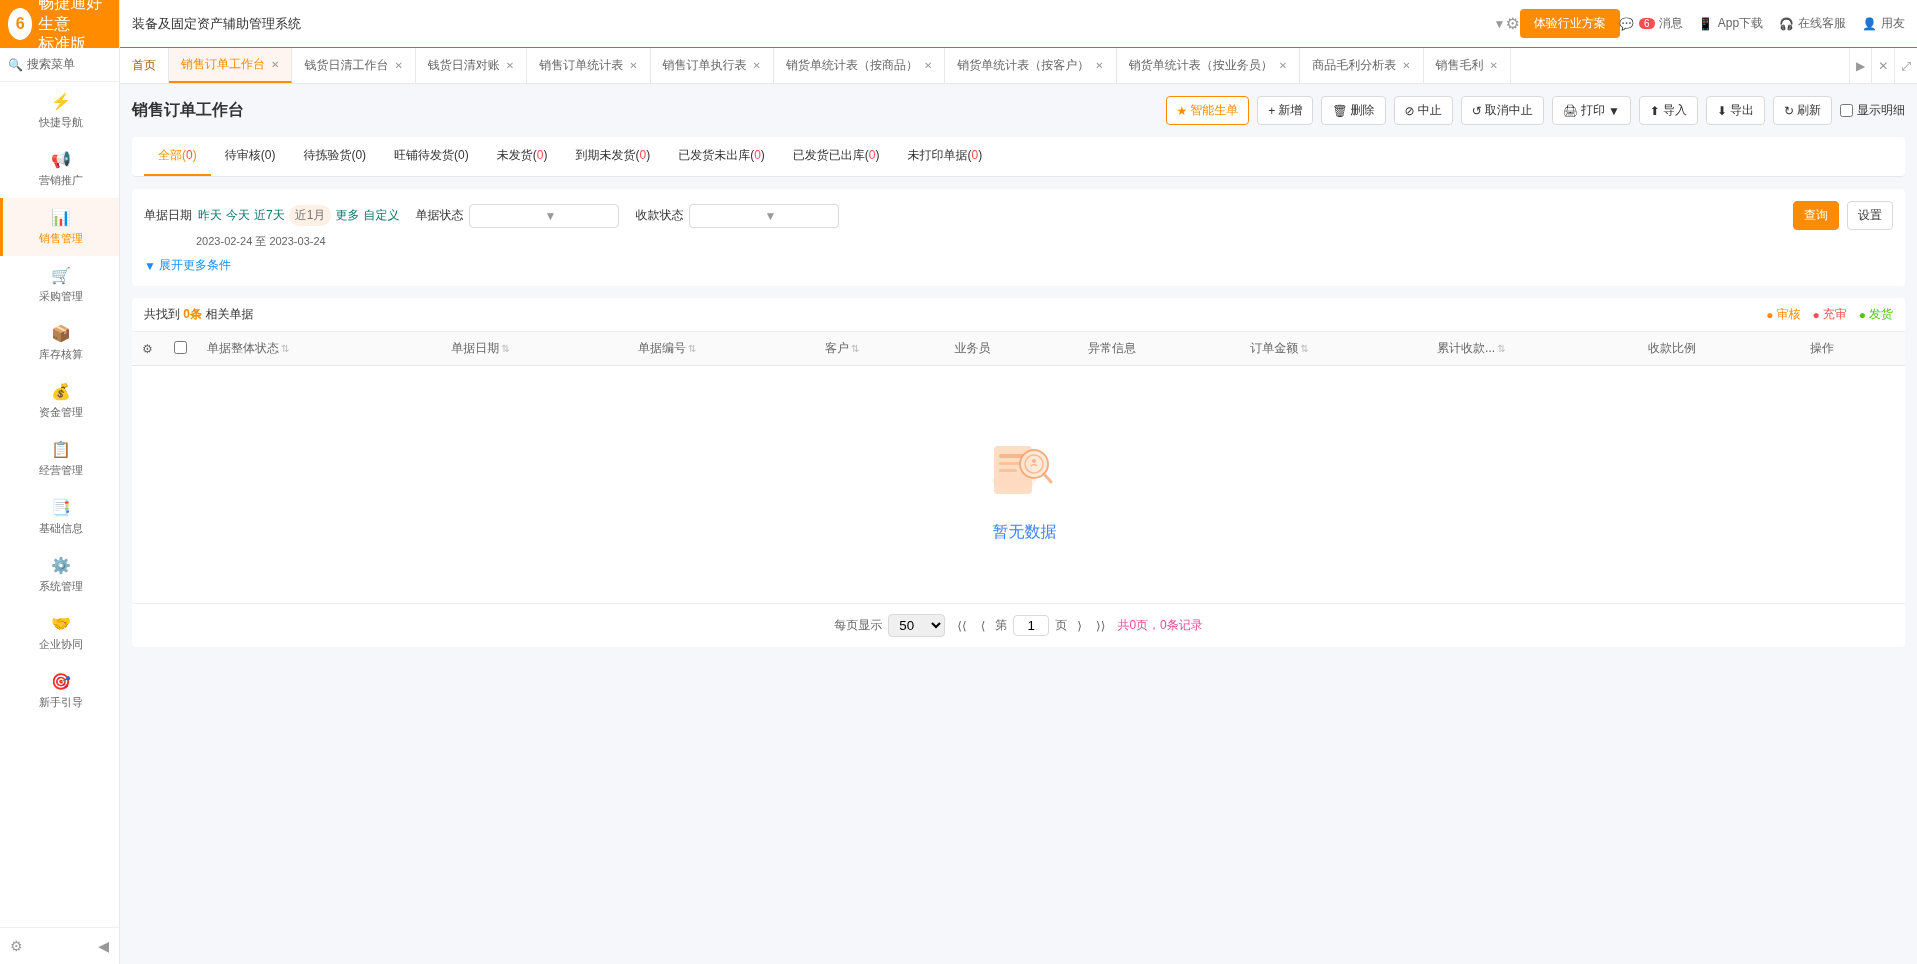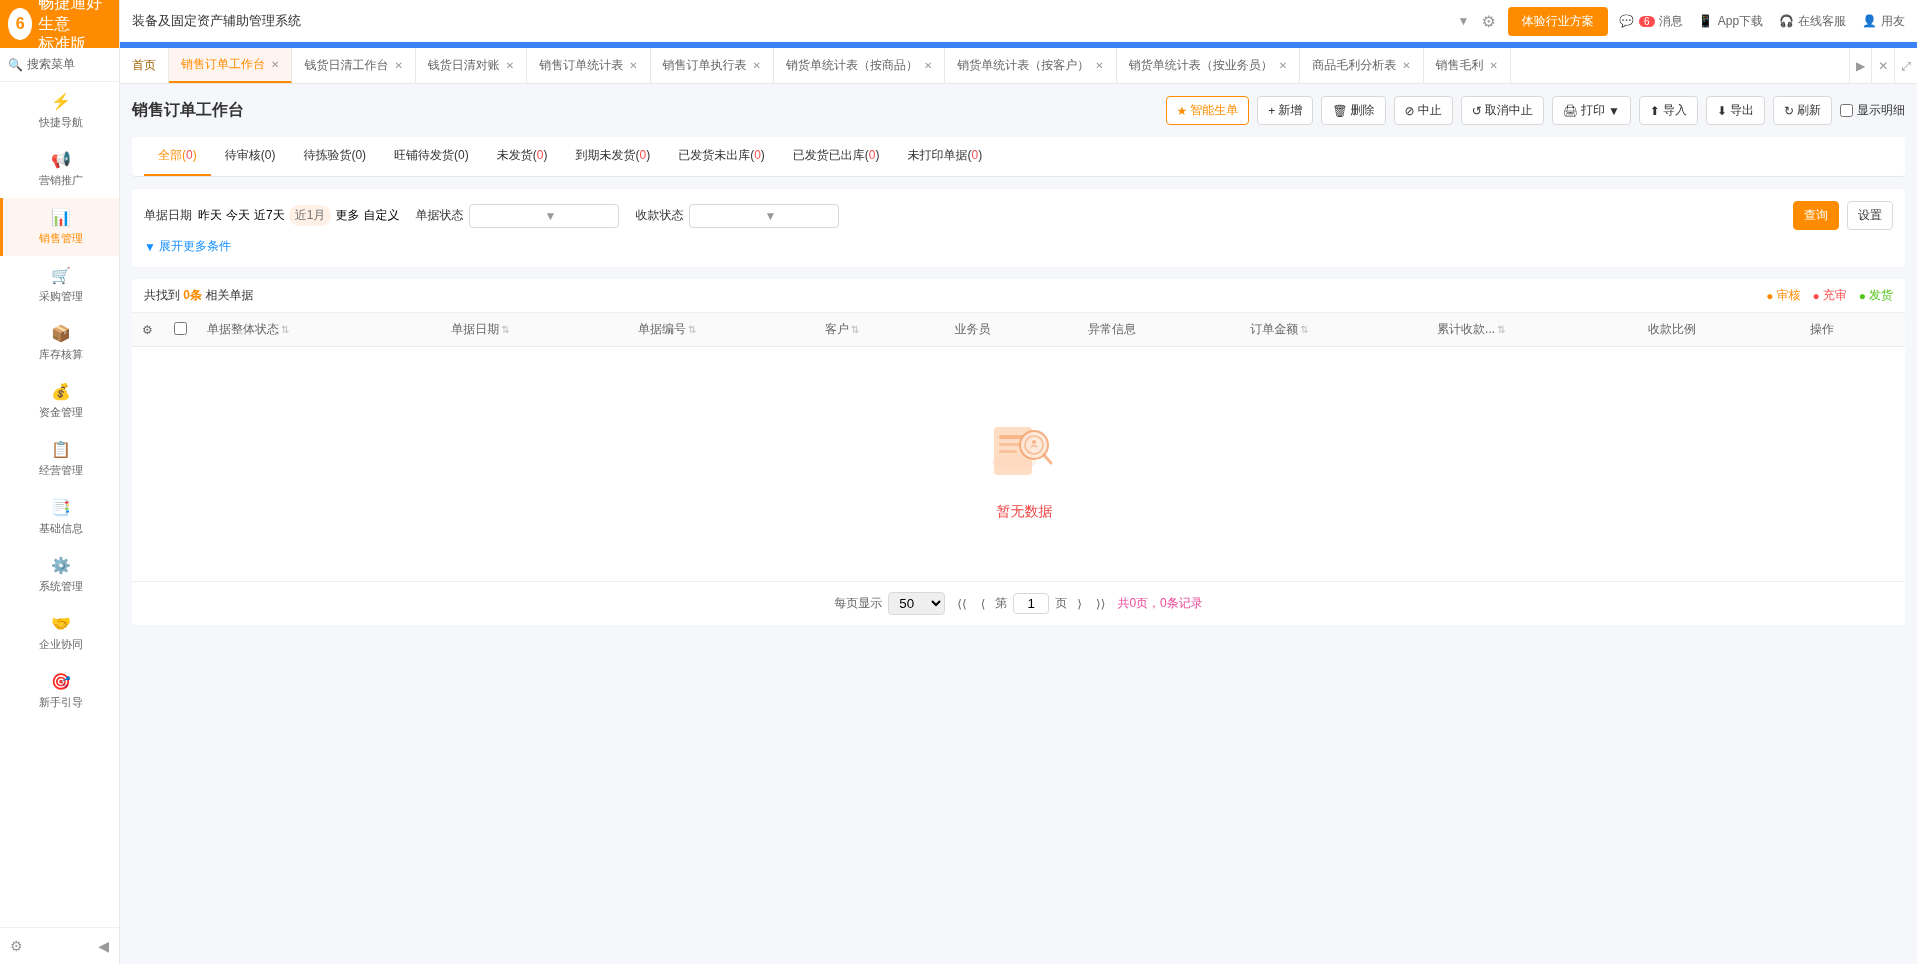--- a/index.html
+++ b/index.html
@@ -16,21 +16,21 @@
     .sidebar-item { display: flex; flex-direction: column; align-items: center; padding: 10px 4px; cursor: pointer; color: #666; font-size: 11px; gap: 4px; border-left: 3px solid transparent; }
     .sidebar-item.active { background: #fff5f0; color: #ff8c00; border-left-color: #ff8c00; }
     .sidebar-item .icon { font-size: 16px; }
     .sidebar-bottom { padding: 10px; display: flex; justify-content: space-between; border-top: 1px solid #f0f0f0; }
     .sidebar-bottom span { cursor: pointer; color: #999; font-size: 14px; }
 
     
     .main { flex: 1; display: flex; flex-direction: column; overflow: hidden; }
 
     
-    .top-header { height: 48px; background: #fff; border-bottom: 6px solid #3b82f6; display: flex; align-items: center; padding: 0 12px; gap: 12px; }
+    .top-header { height: 48px; background: #fff; border-bottom: 1px solid #3b82f6; display: flex; align-items: center; padding: 0 12px; gap: 0; }
     .system-title { font-size: 13px; color: #333; flex: 1; }
     .header-actions { display: flex; align-items: center; gap: 16px; }
     .header-btn { display: flex; align-items: center; gap: 4px; cursor: pointer; color: #666; font-size: 12px; }
     .badge { background: #ff4d4f; color: #fff; border-radius: 10px; padding: 0 5px; font-size: 10px; min-width: 16px; text-align: center; }
     .industry-btn { background: #ff8c00; color: #fff; border: none; padding: 6px 14px; border-radius: 4px; cursor: pointer; font-size: 12px; }
     .user-area { display: flex; align-items: center; gap: 4px; cursor: pointer; color: #666; }
     .settings-icon { cursor: pointer; color: #999; font-size: 16px; }
 
     
     .tab-bar { background: #fff; border-bottom: 1px solid #e8e8e8; display: flex; align-items: center; height: 36px; overflow: hidden; }
@@ -56,21 +56,21 @@
     .filter-tab { padding: 10px 14px; cursor: pointer; color: #333; font-size: 12px; border-bottom: 2px solid transparent; white-space: nowrap; }
     .filter-tab.active { color: #ff8c00; border-bottom-color: #ff8c00; }
     .filter-tab .count { color: #ff4d4f; }
 
     
     .filter-area { background: #fff; border-radius: 4px; padding: 12px; margin-bottom: 12px; }
     .filter-row { display: flex; align-items: center; gap: 16px; flex-wrap: wrap; }
     .filter-item { display: flex; align-items: center; gap: 6px; }
     .filter-label { color: #333; font-size: 12px; white-space: nowrap; }
     .filter-dates { display: flex; align-items: center; gap: 4px; font-size: 12px; }
-    .date-quick { cursor: pointer; color: #000000; }
+    .date-quick { cursor: pointer; color: #0f766e; }
     .date-quick.active { color: #737373; background: #fff0e6; padding: 2px 6px; border-radius: 10px; }
     .filter-select { display: flex; align-items: center; border: 1px solid #d9d9d9; border-radius: 4px; padding: 4px 8px; min-width: 150px; cursor: pointer; background: #fff; }
     .filter-select span { flex: 1; color: #999; }
     .expand-btn { color: #1890ff; cursor: pointer; font-size: 12px; display: flex; align-items: center; gap: 3px; }
 
     
     .table-container { background: #fff; border-radius: 4px; overflow: auto; }
     .table-summary { padding: 8px 12px; display: flex; align-items: center; justify-content: space-between; border-bottom: 1px solid #f0f0f0; }
     .table-actions { display: flex; gap: 12px; }
     .table-action { display: flex; align-items: center; gap: 3px; cursor: pointer; font-size: 12px; }
@@ -79,21 +79,21 @@
     .table-action.ship { color: #52c41a; }
     table { width: 100%; border-collapse: collapse; font-size: 12px; }
     th { background: #fafafa; padding: 8px 10px; text-align: left; border-bottom: 1px solid #e8e8e8; color: #666; font-weight: normal; white-space: nowrap; }
     td { padding: 8px 10px; border-bottom: 1px solid #f0f0f0; color: #333; }
     .th-sort { display: flex; align-items: center; gap: 2px; cursor: pointer; }
     .sort-icon { color: #bbb; font-size: 10px; display: flex; flex-direction: column; }
 
     
     .empty-state { display: flex; flex-direction: column; align-items: center; justify-content: center; padding: 60px 0; }
     .empty-icon { width: 80px; height: 80px; margin-bottom: 16px; }
-    .empty-text { color: #ef4444; font-size: 14px; margin-left: 12px; }
+    .empty-text { color: #3b82f6; font-size: 16px; margin-left: 12px; }
 
     
     .table-footer { padding: 10px 12px; display: flex; align-items: center; justify-content: center; gap: 8px; border-top: 1px solid #f0f0f0; background: #fff; }
     .page-size { display: flex; align-items: center; gap: 6px; font-size: 12px; color: #666; }
     .page-size-select { border: 1px solid #d9d9d9; border-radius: 4px; padding: 2px 6px; }
     .pagination { display: flex; align-items: center; gap: 6px; font-size: 12px; color: #666; }
     .page-btn { cursor: pointer; color: #666; padding: 2px 4px; }
     .page-input { width: 36px; border: 1px solid #d9d9d9; border-radius: 4px; padding: 2px 4px; text-align: center; }
     .page-total { font-size: 12px; color: #ec4899; }
 
@@ -355,20 +355,21 @@
           <div class="filter-select">
             <span></span>
             <span>▼</span>
           </div>
         </div>
         <div style="margin-left:auto; display:flex; gap:8px; align-items:center;">
           <button class="action-btn primary">查询</button>
           <button class="action-btn">设置</button>
         </div>
       </div>
+      <div style="margin-top:4px; font-size:11px; color:#666; padding-left:52px;">2023-02-24 至 2023-03-24</div>
       <div style="margin-top:8px; text-align:center;">
         <span class="expand-btn">
           <span>▼</span>
           <span>展开更多条件</span>
         </span>
       </div>
     </div>
 
     <div class="table-container">
       <div class="table-summary">

